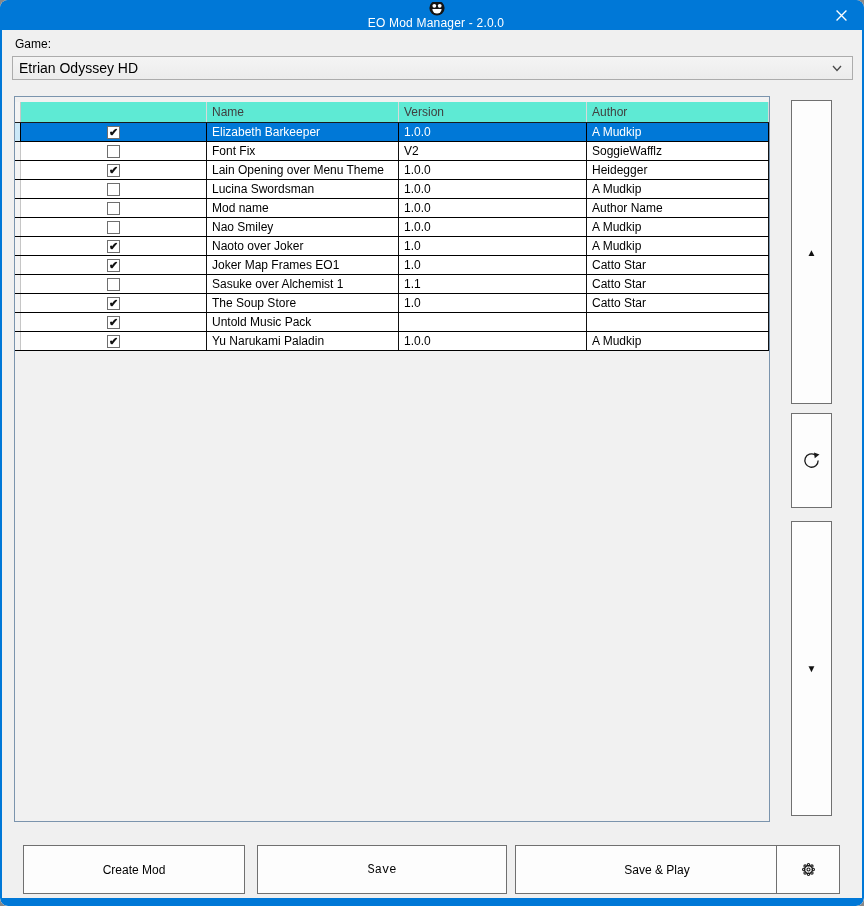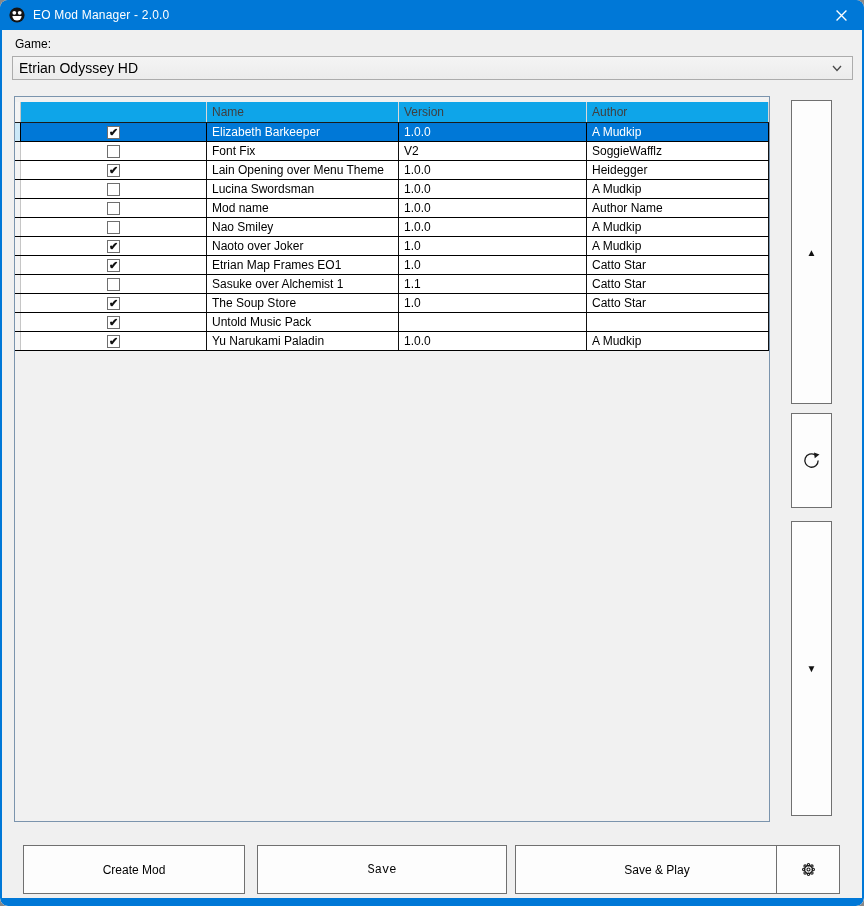--- a/index.html
+++ b/index.html
@@ -12,21 +12,21 @@
   }
   .window-border{
     position:absolute; inset:0; border:2px solid #0078d7; border-bottom-width:8px;
     border-radius:8px; pointer-events:none; z-index:50;
   }
 
   
   .titlebar{
     position:absolute; left:0; top:0; width:864px; height:30px;
     background:#0078d7; display:flex; align-items:center;
-    border-radius:8px 8px 0 0; z-index:10;
+    border-radius:8px 8px 0 0; z-index:10;flex-direction:column;
   }
   .app-icon{ width:16px; height:16px; margin-left:9px; display:inline-flex; }
   .titlebar .title{
     color:#ffffff; font-size:12px; margin-left:8px; letter-spacing:.2px;
   }
   .close-btn{
     position:absolute; right:0; top:0; width:46px; height:30px;
     display:flex; align-items:center; justify-content:center; cursor:pointer;
     border-radius:0 8px 0 0;
   }
@@ -41,21 +41,21 @@
   }
   .combo .chevron{ position:absolute; right:10px; top:8px; width:10px; height:7px; display:flex; }
 
   
   .panel{
     position:absolute; left:14px; top:96px; width:756px; height:726px;
     background:#f1f1f1; border:1px solid #7b94ad;
   }
   .grid{ margin-top:5px; width:754px; font-size:12px; }
   .grid-header{
-    display:flex; height:21px; background:#0ea5e9; border-bottom:1px solid #1a1a1a;
+    display:flex; height:21px; background:#5eead4; border-bottom:1px solid #1a1a1a;
     color:#3f3f3f;
   }
   .hcell{ display:flex; align-items:center; padding-left:5px; border-right:1px solid #d9d9d9; }
   .grid-row{
     display:flex; height:19px; background:#ffffff; border-bottom:1px solid #000;
     color:#000; cursor:default;
   }
   .cell{ display:flex; align-items:center; padding-left:5px; border-right:1px solid #111; overflow:hidden; white-space:nowrap; }
   .rowhead{ width:6px; padding:0; background:#f4f4f4; border-right:1px solid #c6c6c6; }
   .c-check{ width:186px; justify-content:center; padding-left:0; }
@@ -196,21 +196,21 @@
             </div>
             <div class="cell c-name">Naoto over Joker</div>
             <div class="cell c-version">1.0</div>
             <div class="cell c-author">A Mudkip</div>
           </div>
           <div class="grid-row">
             <div class="cell rowhead"></div>
             <div class="cell c-check">
               <div class="checkbox">✔</div>
             </div>
-            <div class="cell c-name">Etrian Map Frames EO1</div>
+            <div class="cell c-name">Joker Map Frames EO1</div>
             <div class="cell c-version">1.0</div>
             <div class="cell c-author">Catto Star</div>
           </div>
           <div class="grid-row">
             <div class="cell rowhead"></div>
             <div class="cell c-check">
               <div class="checkbox"></div>
             </div>
             <div class="cell c-name">Sasuke over Alchemist 1</div>
             <div class="cell c-version">1.1</div>

